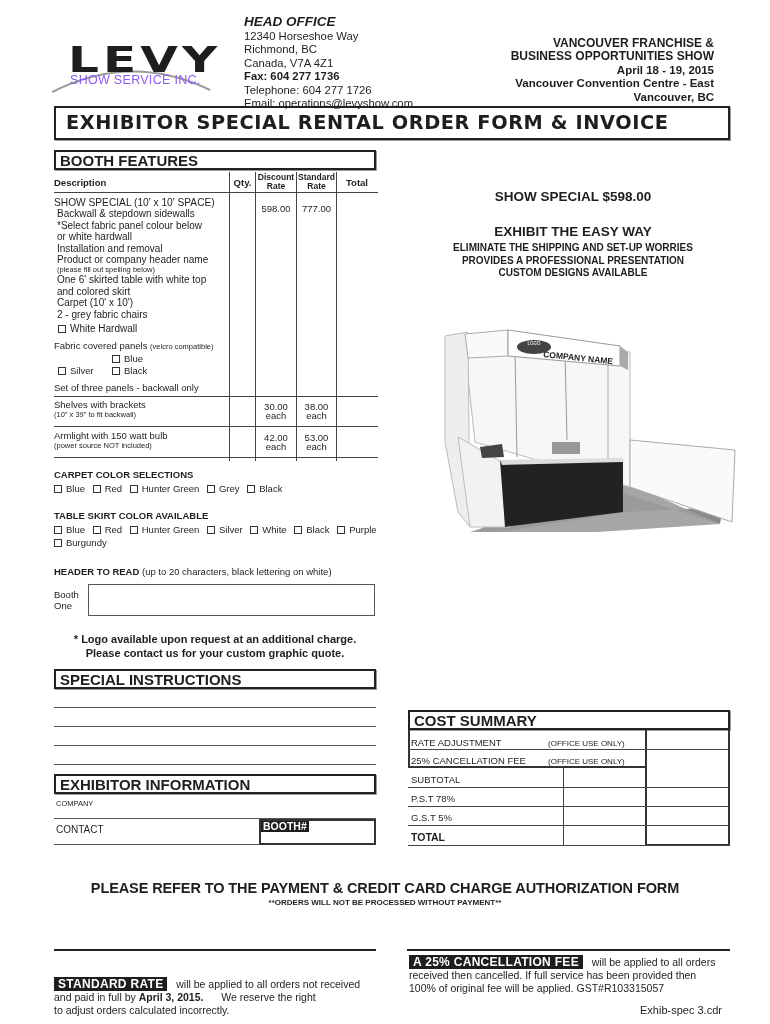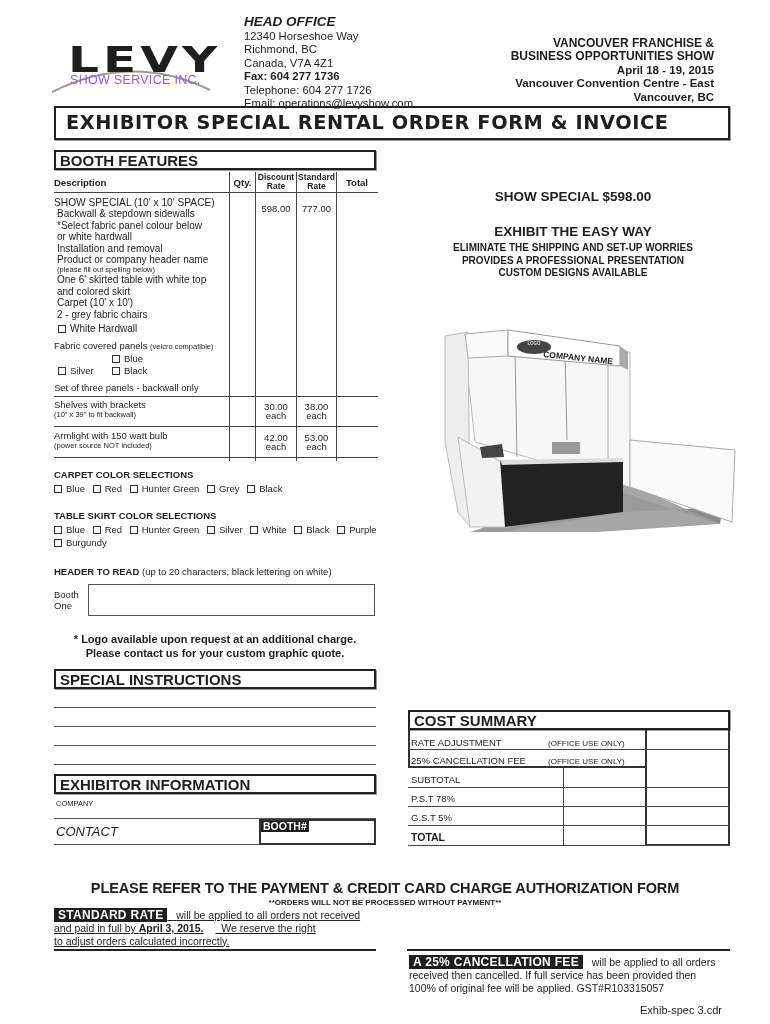--- a/index.html
+++ b/index.html
@@ -166,21 +166,21 @@
 
 <div class="sel-title" style="left:54px; top:469px;">CARPET COLOR SELECTIONS</div>
 <div class="sel-row" style="left:54px; top:483px;">
   <span class="opt"><span class="cb"></span><span>Blue</span></span>
   <span class="opt"><span class="cb"></span><span>Red</span></span>
   <span class="opt"><span class="cb"></span><span>Hunter Green</span></span>
   <span class="opt"><span class="cb"></span><span>Grey</span></span>
   <span class="opt"><span class="cb"></span><span>Black</span></span>
 </div>
 
-<div class="sel-title" style="left:54px; top:510px;">TABLE SKIRT COLOR SELECTIONS</div>
+<div class="sel-title" style="left:54px; top:510px;">TABLE SKIRT COLOR AVAILABLE</div>
 <div class="sel-row" style="left:54px; top:524px;">
   <span class="opt"><span class="cb"></span><span>Blue</span></span>
   <span class="opt"><span class="cb"></span><span>Red</span></span>
   <span class="opt"><span class="cb"></span><span>Hunter Green</span></span>
   <span class="opt"><span class="cb"></span><span>Silver</span></span>
   <span class="opt"><span class="cb"></span><span>White</span></span>
   <span class="opt"><span class="cb"></span><span>Black</span></span>
   <span class="opt"><span class="cb"></span><span>Purple</span></span>
 </div>
 <div class="sel-row" style="left:54px; top:537px;">
@@ -207,21 +207,21 @@
 <div class="write-line" style="left:54px; top:707px; width:322px;"></div>
 <div class="write-line" style="left:54px; top:726px; width:322px;"></div>
 <div class="write-line" style="left:54px; top:745px; width:322px;"></div>
 <div class="write-line" style="left:54px; top:764px; width:322px;"></div>
 
 <div class="abs section-head" style="left:54px; top:774px; width:322px;">
   <span>EXHIBITOR INFORMATION</span>
 </div>
 <div class="sel-row" style="left:56px; top:799px; font-size:7.5px;">COMPANY</div>
 <div class="write-line" style="left:54px; top:818px; width:322px;"></div>
-<div class="sel-row" style="left:56px; top:824px; font-size:13px;font-style:italic;">CONTACT</div>
+<div class="sel-row" style="left:56px; top:824px; font-size:10px;">CONTACT</div>
 <div class="write-line" style="left:54px; top:844px; width:322px;"></div>
 <div class="abs" style="left:259px; top:819px; width:117px; height:26px; border:2px solid #333;">
   <span style="position:absolute; left:0; top:0; background:#1e1e1e; color:#fff; font-weight:bold; font-size:10.5px; line-height:11px; padding:0 2px;">BOOTH#</span>
 </div>
 
 <div class="promo" style="left:400px; top:189px; width:346px; font-size:13.5px;">SHOW SPECIAL $598.00</div>
 <div class="promo" style="left:400px; top:224px; width:346px; font-size:13.5px;">EXHIBIT THE EASY WAY</div>
 <div class="promo" style="left:400px; top:242px; width:346px; font-size:10px; line-height:12.5px;">
   <div>ELIMINATE THE SHIPPING AND SET-UP WORRIES</div>
   <div>PROVIDES A PROFESSIONAL PRESENTATION</div>
@@ -289,21 +289,21 @@
   <div class="abs" style="left:239px; top:77px; width:81px; height:17px;"></div>
   <div class="abs" style="left:239px; top:96px; width:81px; height:18px;"></div>
 </div>
 
 <div class="footer-head" style="top:880px; font-size:14.5px; letter-spacing:-0.1px;">PLEASE REFER TO THE PAYMENT &amp; CREDIT CARD CHARGE AUTHORIZATION FORM</div>
 <div class="footer-head" style="top:898px; font-size:8px;">**ORDERS WILL NOT BE PROCESSED WITHOUT PAYMENT**</div>
 
 <div class="abs" style="left:54px; top:949px; width:322px; height:2px; background:#222;"></div>
 <div class="abs" style="left:407px; top:949px; width:323px; height:2px; background:#222;"></div>
 
-<div class="fine" style="left:54px; top:908px; width:330px;text-decoration:underline;">
+<div class="fine" style="left:54px; top:977px; width:330px;">
   <div><span class="black-tag">STANDARD RATE</span>&nbsp;&nbsp; <span>will be applied to all orders not received</span></div>
   <div><span>and paid in full by </span><b>April 3, 2015.</b><span style="white-space:pre;margin-left:12px;">  We reserve the right</span></div>
   <div>to adjust orders calculated incorrectly.</div>
 </div>
 
 <div class="fine" style="left:409px; top:955px; width:340px;">
   <div><span class="black-tag">A 25% CANCELLATION FEE</span>&nbsp;&nbsp; <span>will be applied to all orders</span></div>
   <div>received then cancelled. If full service has been provided then</div>
   <div>100% of original fee will be applied. GST#R103315057</div>
 </div>

